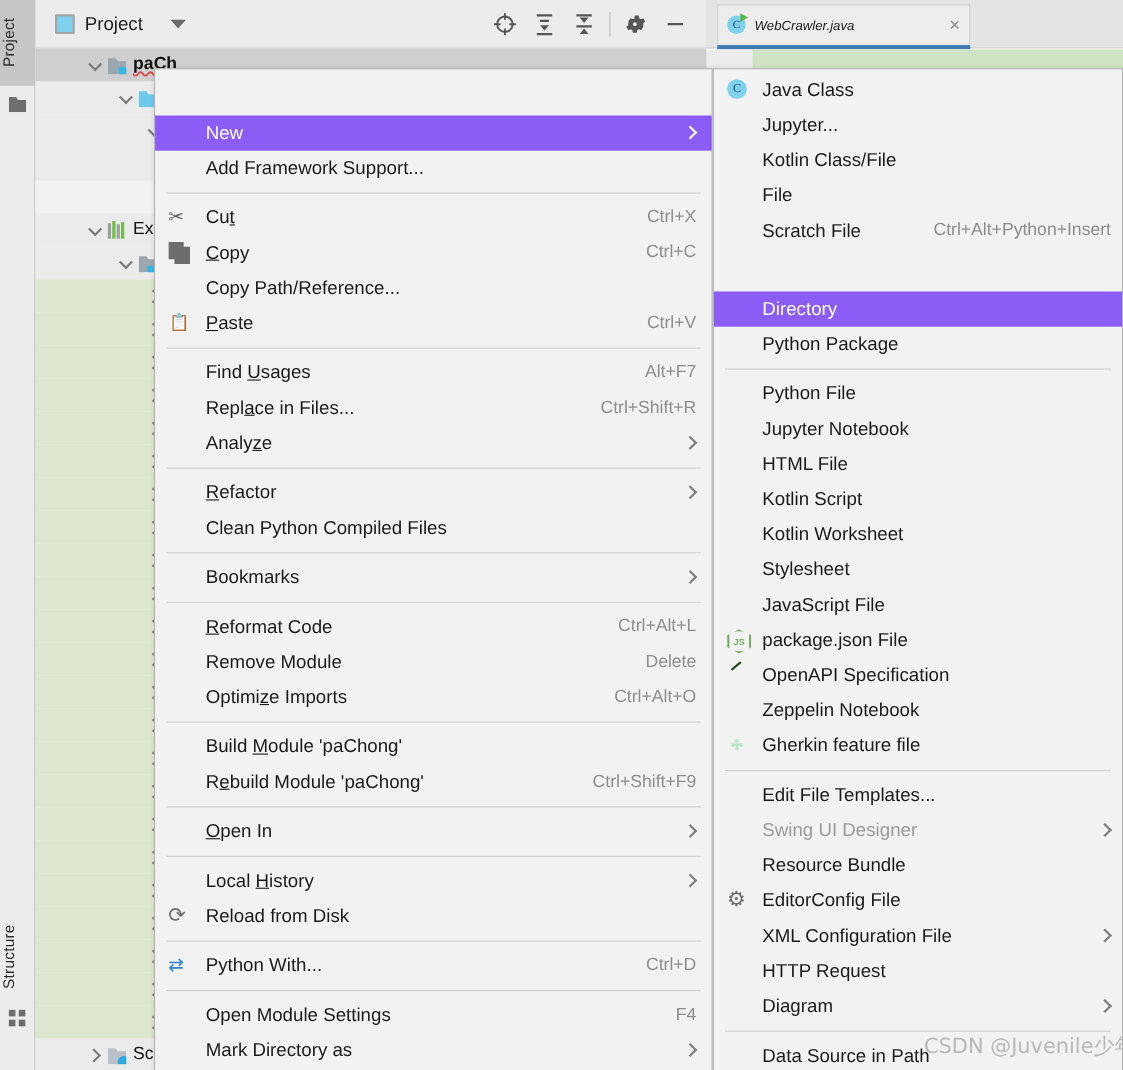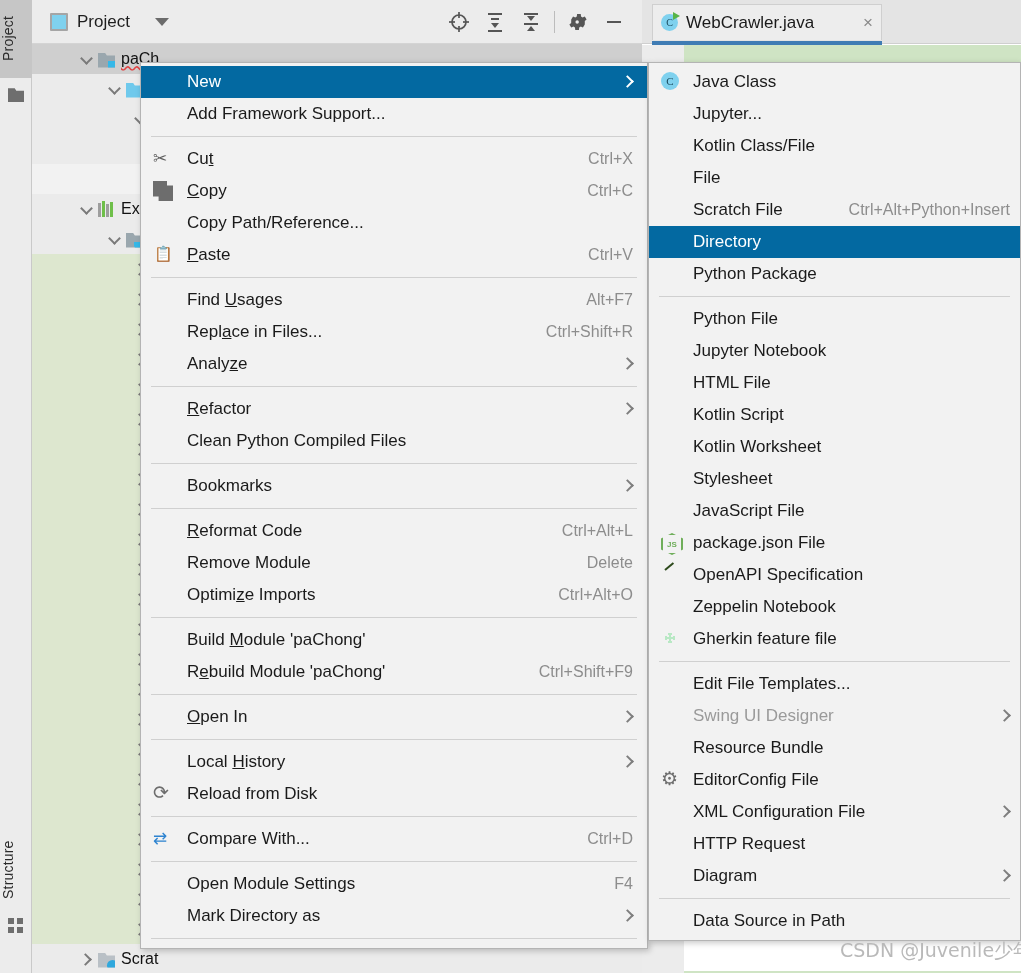--- a/index.html
+++ b/index.html
@@ -125,21 +125,21 @@
   }
   .ico-scratch {
     background: #b9c0c6;
     clip-path: polygon(0 14%, 42% 14%, 52% 30%, 100% 30%, 100% 100%, 0 100%);
   }
   .ico-scratch::after {
     content: ''; position: absolute; right: -3px; bottom: -3px; width: 11px; height: 11px;
     background: #2fa8dd; border-radius: 50%;
   }
   .tree-label { font-size: 16px; }
-  .tree-label.bold { font-weight: normal; }
+  .tree-label.bold { font-weight: bold; }
   .squiggle {
     text-decoration: underline wavy #e04343; text-decoration-skip-ink: none;
   }
 
   
   .editor-area {
     position: absolute; left: 642px; top: 0; right: 0; bottom: 0;
     background: #ffffff;
   }
   .tabbar {
@@ -158,21 +158,21 @@
   .ico-java-class {
     width: 17px; height: 17px; border-radius: 50%; background: #7fd1ee; position: relative;
     display: flex; align-items: center; justify-content: center;
     font-size: 10px; color: #1b4a5c; font-family: "Liberation Serif", serif;
   }
   .ico-java-class::after {
     content: ''; position: absolute; right: -2px; top: -2px;
     width: 0; height: 0; border-left: 7px solid #58b447;
     border-top: 4px solid transparent; border-bottom: 4px solid transparent;
   }
-  .tab-name { font-size: 17px; color: #1a1a1a; }
+  .tab-name { font-size: 12px; color: #1a1a1a; font-style: italic; }
   .tab-close { margin-left: auto; color: #8a8a8a; font-size: 17px; line-height: 1; }
   .editor-body {
     position: absolute; left: 0; top: 45px; right: 0; bottom: 0; background: #fff;
   }
   .gutter {
     position: absolute; left: 0; top: 0; width: 42px; bottom: 0; background: #ececec;
   }
   .code-hl {
     position: absolute; left: 42px; top: 0; right: 0; height: 26px; background: #cfe4c4;
   }
@@ -184,21 +184,21 @@
   .ctx-menu {
     position: absolute; left: 140px; top: 62px; width: 508px;
     background: #f2f2f2; border: 1px solid #b4b4b4;
     box-shadow: 2px 2px 6px rgba(0,0,0,.22);
     padding: 3px 0; z-index: 50;
   }
   .mi {
     position: relative; height: 32px; display: flex; align-items: center;
     font-size: 17px; color: #1a1a1a; padding: 0 14px 0 12px; white-space: nowrap;
   }
-  .mi.hl { background: #0369a1; color: #fff; }
+  .mi.hl { background: #8b5cf6; color: #fff; margin-top: 39px; }
   .mi.disabled { color: #9a9a9a; }
   .mi-icon { width: 20px; height: 20px; flex: 0 0 20px; margin-right: 14px; position: relative; }
   .mi-label { flex: 0 1 auto; }
   .mi-accel { margin-left: auto; color: #8d8d8d; font-size: 16px; padding-left: 30px; }
   .mi-arrow {
     margin-left: auto; width: 10px; height: 10px; position: relative; flex: 0 0 10px;
   }
   .mi-arrow::after {
     content: ''; position: absolute; left: 0; top: 0; width: 7px; height: 7px;
     border-right: 2px solid #7e7e7e; border-top: 2px solid #7e7e7e; transform: rotate(45deg);
@@ -668,21 +668,21 @@
       <span class="mi-arrow"></span>
     </div>
     <div class="mi">
       <span class="mi-icon ic-reload"></span>
       <span class="mi-label">Reload from Disk</span>
     </div>
     <div class="msep"></div>
 
     <div class="mi">
       <span class="mi-icon ic-compare"></span>
-      <span class="mi-label">Compare With...</span>
+      <span class="mi-label">Python With...</span>
       <span class="mi-accel">Ctrl+D</span>
     </div>
     <div class="msep"></div>
 
     <div class="mi">
       <span class="mi-icon"></span>
       <span class="mi-label">Open Module Settings</span>
       <span class="mi-accel">F4</span>
     </div>
     <div class="mi">

